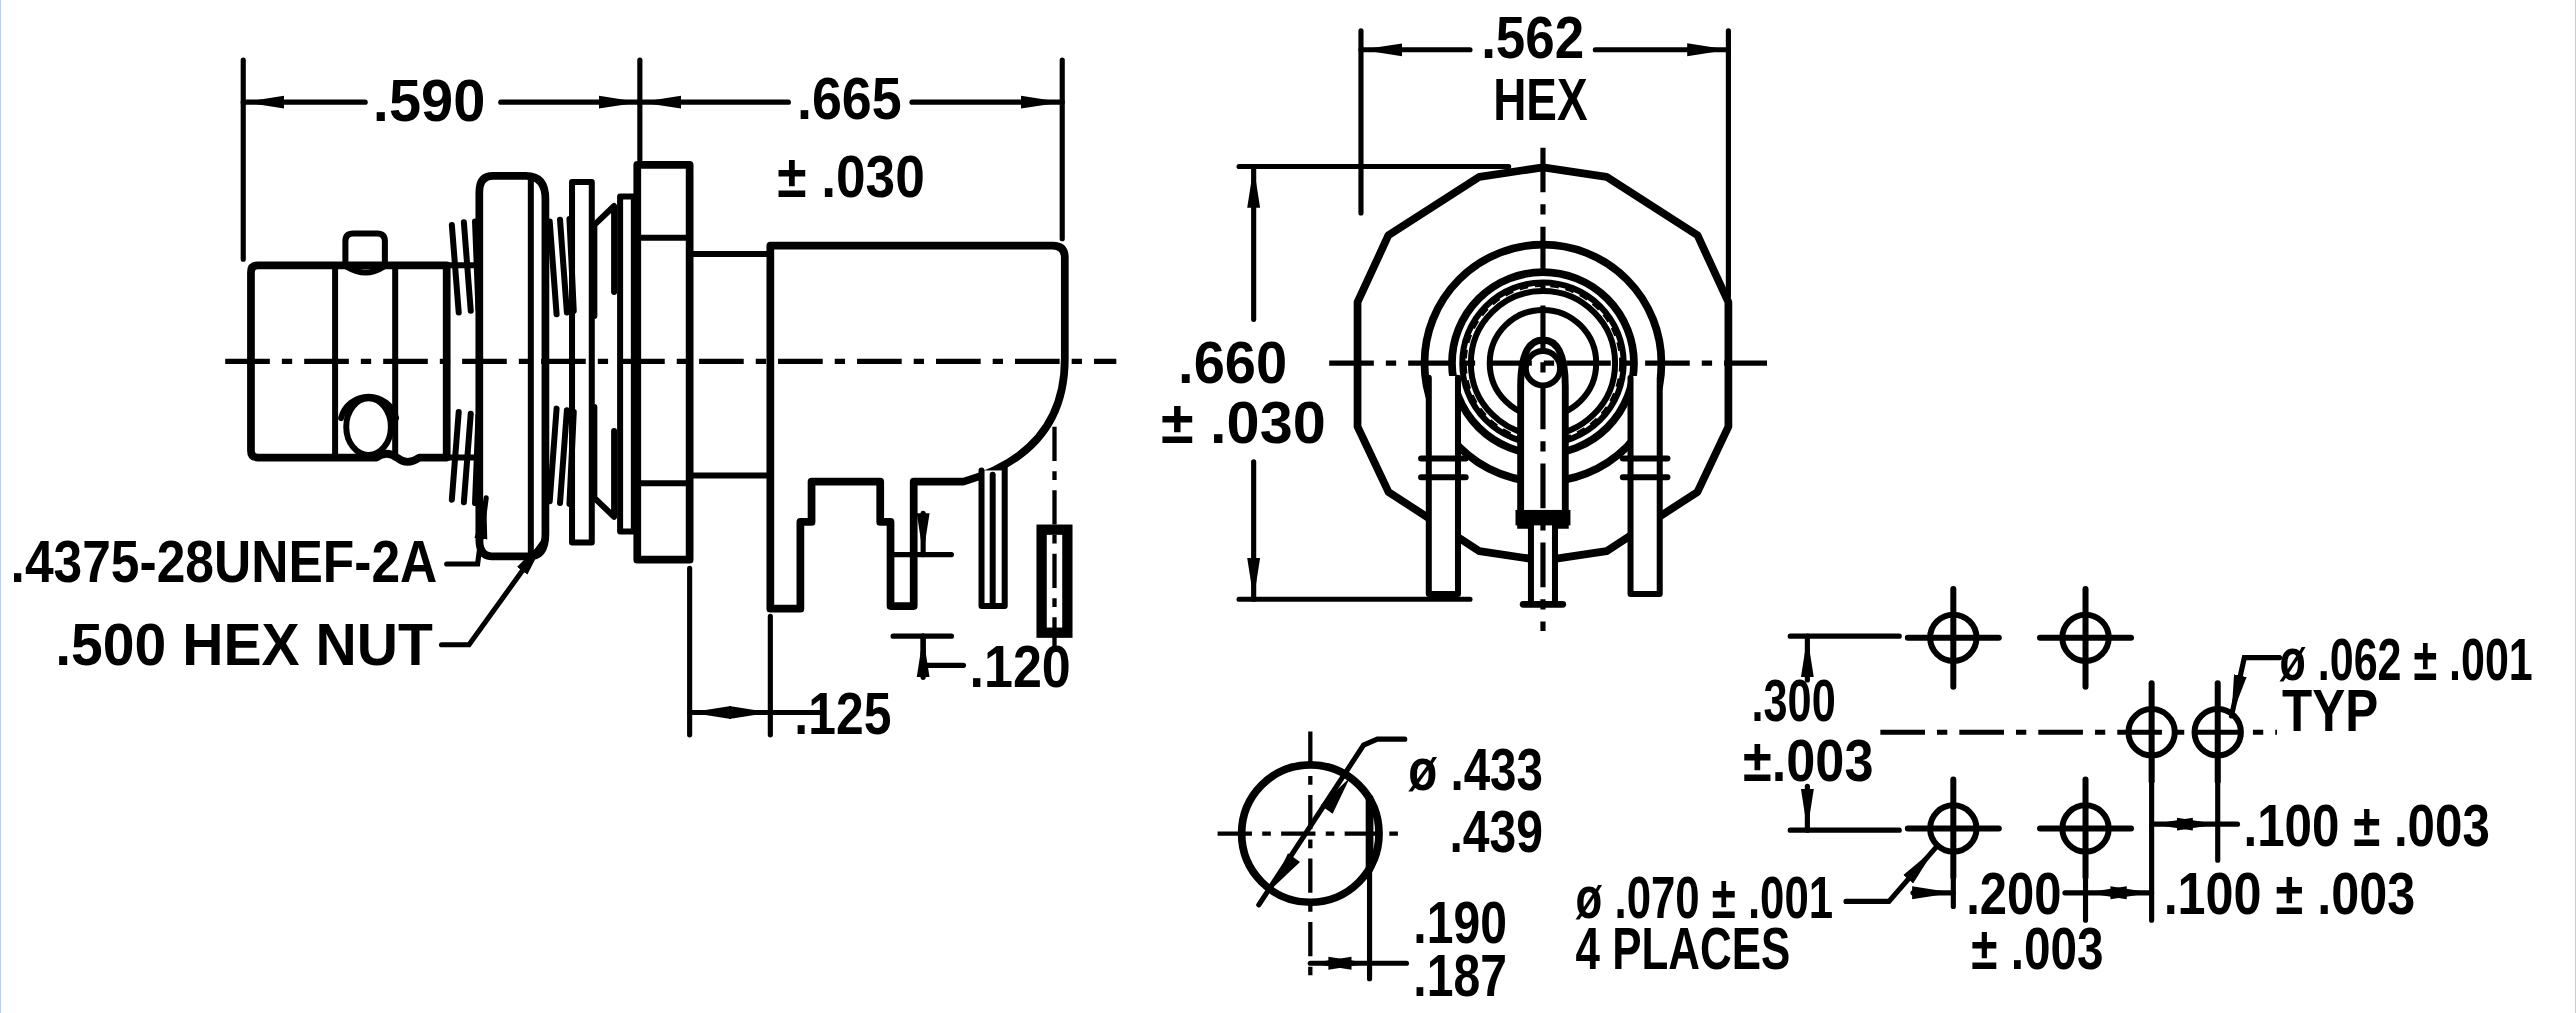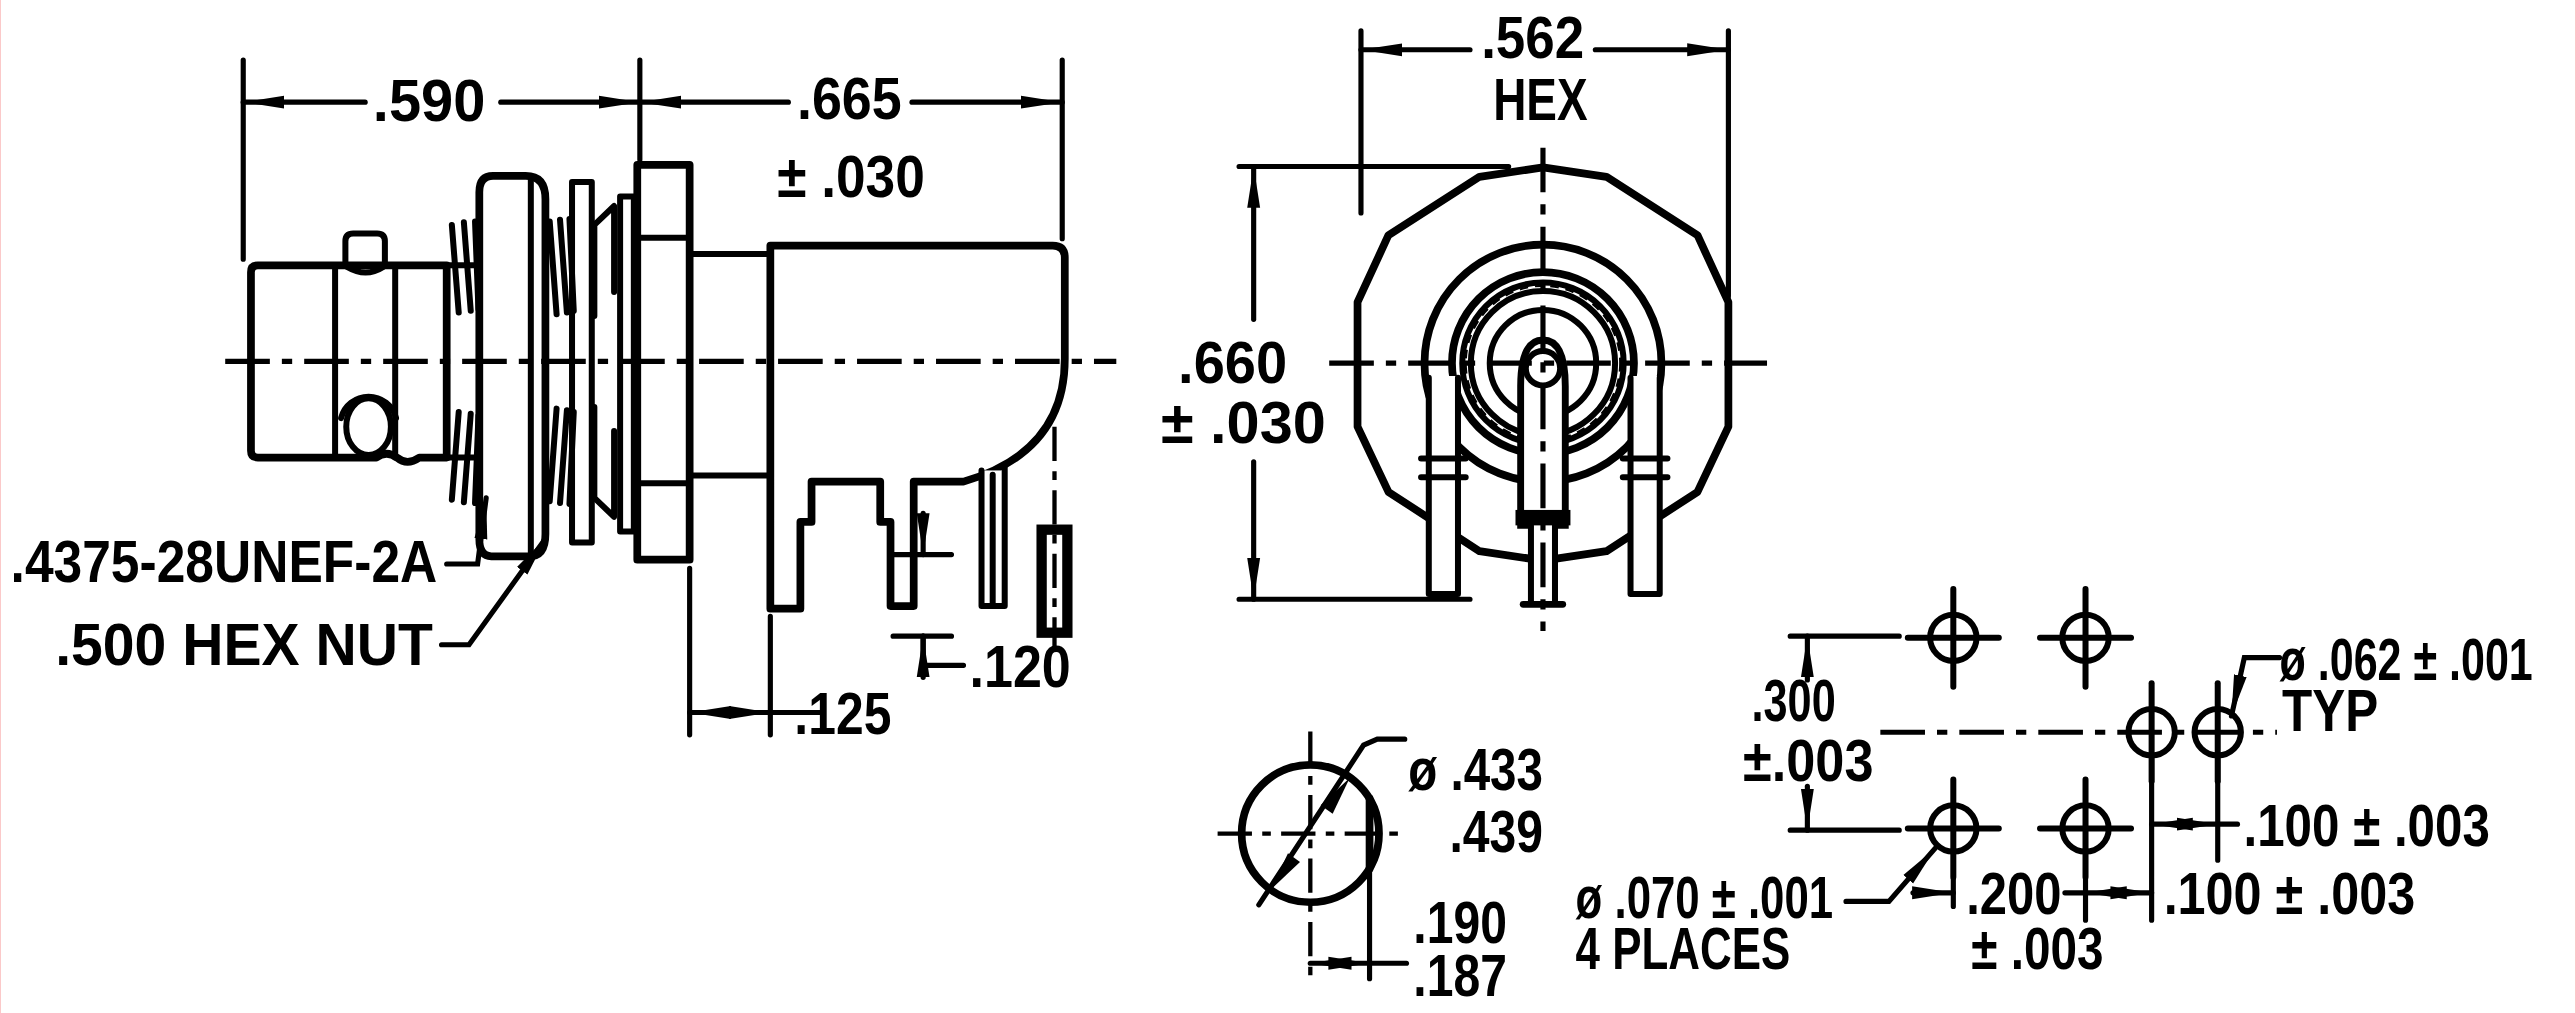--- a/index.html
+++ b/index.html
@@ -1,16 +1,16 @@
 <!DOCTYPE html>
 <html style="font-size:13.7px"><head>
 <meta charset="utf-8">
 <style>
   html,body{margin:0;padding:0;background:#fff;}
-  .sheet{position:relative;width:2576px;height:1013px;background:#ef4444;overflow:hidden;}
+  .sheet{position:relative;width:2576px;height:1013px;background:#1d4ed8;overflow:hidden;}
   svg{display:block;}
   text{font-family:"Liberation Sans","DejaVu Sans",sans-serif;font-weight:700;fill:#000;}
   .t70{font-size:70px;}
   .ol{fill:none;stroke:#000;stroke-width:9;stroke-linejoin:round;stroke-linecap:round;}
   .ol7{fill:none;stroke:#000;stroke-width:7;stroke-linejoin:round;stroke-linecap:round;}
   .dim{fill:none;stroke:#000;stroke-width:6;stroke-linecap:round;}
   .cl{fill:none;stroke:#000;stroke-width:6;stroke-dasharray:52 14 12 14;}
   .cl5{fill:none;stroke:#000;stroke-width:5;stroke-dasharray:40 12 10 12;}
   .wfill{fill:#fff;stroke:none;}
 </style>

